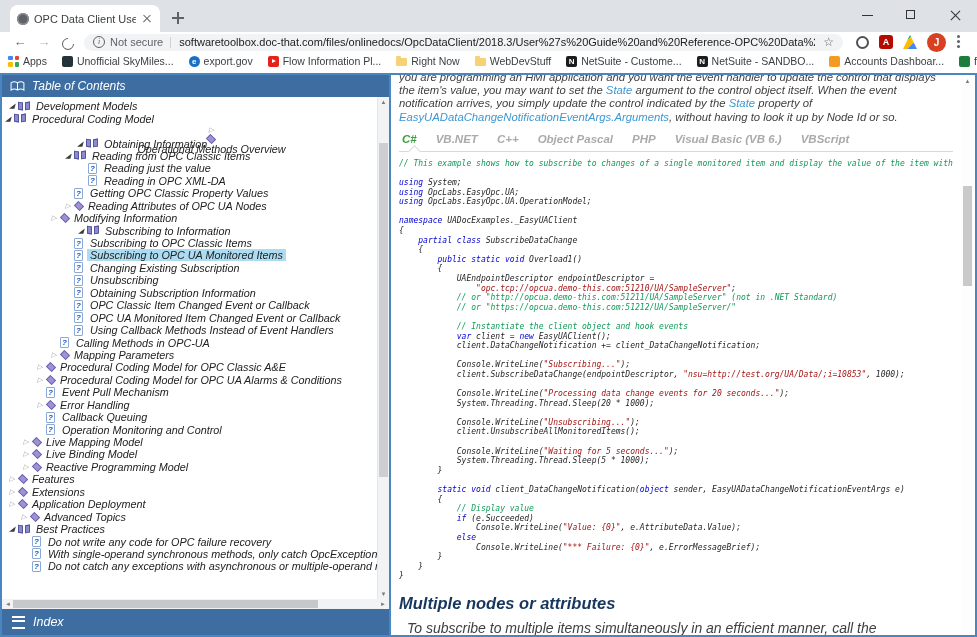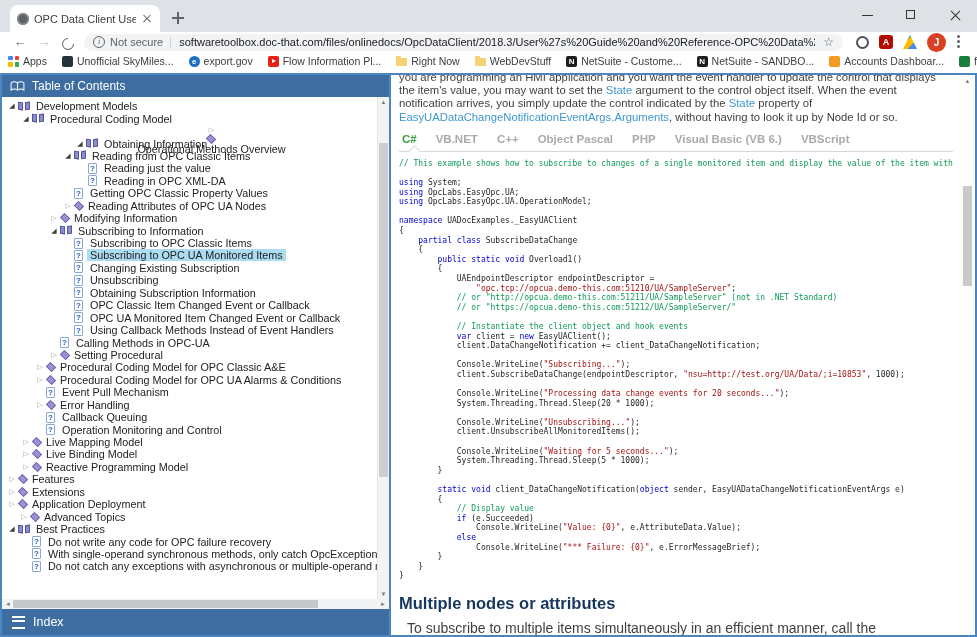--- a/index.html
+++ b/index.html
@@ -59,21 +59,21 @@
   .bmicon.grid i:nth-child(2){right:0;top:0;background:#ea4335;}
   .bmicon.grid i:nth-child(3){left:0;bottom:0;background:#fbbc04;}
   .bmicon.grid i:nth-child(4){right:0;bottom:0;background:#34a853;}
   .bmicon.play{position:relative;}
   .bmicon.play i{position:absolute;left:4px;top:3px;border-left:4px solid #fff;
     border-top:2.5px solid transparent;border-bottom:2.5px solid transparent;}
   .bmicon.folder{background:#f7d274;height:8px;margin-top:2px;position:relative;border-radius:1px;}
   .bmicon.folder::before{content:"";position:absolute;top:-2px;left:0;width:5px;height:2px;background:#f7d274;border-radius:1px 1px 0 0;}
   
   .appframe{position:absolute;top:73px;left:0;width:977px;height:564px;box-sizing:border-box;
-    border:2px solid #4a86c0;display:flex;background:#701a75;}
+    border:2px solid #4a86c0;display:flex;background:#701a75;font-style:italic;}
   .leftpane{width:389px;box-sizing:border-box;border-right:2px solid #4a86c0;display:flex;
     flex-direction:column;background:#fff;flex:none;}
   .toc-header{height:22px;background:#3d6da1;color:#fff;font-size:12px;display:flex;
     align-items:center;padding:0 8px;flex:none;}
   .toc-header svg{margin-right:7px;}
   .tree{flex:1;position:relative;overflow:hidden;padding-top:3px;background:#fff;}
   .trow{height:12.45px;display:flex;align-items:center;font-size:10.8px;color:#222;white-space:nowrap;}
   .arr{width:12px;flex:none;font-size:7px;color:#3b3b3b;text-align:center;line-height:10px;}
   .arr.closed{color:#9a9a9a;}
   .ti{flex:none;margin-right:4px;box-sizing:border-box;}
@@ -212,21 +212,21 @@
       <div class="tree-vscroll">
         <span class="sarr" style="top:2px;left:0;width:11px;">▲</span>
         <span class="sarr" style="bottom:2px;left:0;width:11px;">▼</span>
         <div class="thumb"></div>
       </div>
     <div class="trow" style="padding-left: 4px;">
           <span class="arr">◢</span>
           <span class="ti ti-book"></span>
           <span class="lbl">Development Models</span>
         </div>
-        <div class="trow" style="padding-left: 18px;">
+        <div class="trow" style="">
           <span class="arr">◢</span>
           <span class="ti ti-book"></span>
           <span class="lbl">Procedural Coding Model</span>
         </div>
         <div class="trow" style="padding-left: 32px; flex-direction: column;">
           <span class="arr closed">▷</span>
           <span class="ti ti-diamond"></span>
           <span class="lbl">Operational Methods Overview</span>
         </div>
         <div class="trow" style="padding-left: 72px;">
@@ -257,74 +257,74 @@
         <div class="trow" style="padding-left: 60px;">
           <span class="arr closed">▷</span>
           <span class="ti ti-diamond"></span>
           <span class="lbl">Reading Attributes of OPC UA Nodes</span>
         </div>
         <div class="trow" style="padding-left: 46px;">
           <span class="arr closed">▷</span>
           <span class="ti ti-diamond"></span>
           <span class="lbl">Modifying Information</span>
         </div>
+        <div class="trow" style="padding-left: 73px;">
+          <span class="arr">◢</span>
+          <span class="ti ti-book"></span>
+          <span class="lbl">Subscribing to Information</span>
+        </div>
+        <div class="trow" style="padding-left: 60px;">
+          <span class="arr"></span>
+          <span class="ti ti-page">?</span>
+          <span class="lbl">Subscribing to OPC Classic Items</span>
+        </div>
+        <div class="trow" style="padding-left: 60px;">
+          <span class="arr"></span>
+          <span class="ti ti-page">?</span>
+          <span class="lbl sel">Subscribing to OPC UA Monitored Items</span>
+        </div>
+        <div class="trow" style="padding-left: 60px;">
+          <span class="arr"></span>
+          <span class="ti ti-page">?</span>
+          <span class="lbl">Changing Existing Subscription</span>
+        </div>
+        <div class="trow" style="padding-left: 60px;">
+          <span class="arr"></span>
+          <span class="ti ti-page">?</span>
+          <span class="lbl">Unsubscribing</span>
+        </div>
+        <div class="trow" style="padding-left: 60px;">
+          <span class="arr"></span>
+          <span class="ti ti-page">?</span>
+          <span class="lbl">Obtaining Subscription Information</span>
+        </div>
+        <div class="trow" style="padding-left: 60px;">
+          <span class="arr"></span>
+          <span class="ti ti-page">?</span>
+          <span class="lbl">OPC Classic Item Changed Event or Callback</span>
+        </div>
+        <div class="trow" style="padding-left: 60px;">
+          <span class="arr"></span>
+          <span class="ti ti-page">?</span>
+          <span class="lbl">OPC UA Monitored Item Changed Event or Callback</span>
+        </div>
+        <div class="trow" style="padding-left: 60px;">
+          <span class="arr"></span>
+          <span class="ti ti-page">?</span>
+          <span class="lbl">Using Callback Methods Instead of Event Handlers</span>
+        </div>
         <div class="trow" style="padding-left: 46px;">
-          <span class="arr">◢</span>
-          <span class="ti ti-book"></span>
-          <span class="lbl">Subscribing to Information</span>
-        </div>
-        <div class="trow" style="padding-left: 60px;">
-          <span class="arr"></span>
-          <span class="ti ti-page">?</span>
-          <span class="lbl">Subscribing to OPC Classic Items</span>
-        </div>
-        <div class="trow" style="padding-left: 60px;">
-          <span class="arr"></span>
-          <span class="ti ti-page">?</span>
-          <span class="lbl sel">Subscribing to OPC UA Monitored Items</span>
-        </div>
-        <div class="trow" style="padding-left: 60px;">
-          <span class="arr"></span>
-          <span class="ti ti-page">?</span>
-          <span class="lbl">Changing Existing Subscription</span>
-        </div>
-        <div class="trow" style="padding-left: 60px;">
-          <span class="arr"></span>
-          <span class="ti ti-page">?</span>
-          <span class="lbl">Unsubscribing</span>
-        </div>
-        <div class="trow" style="padding-left: 60px;">
-          <span class="arr"></span>
-          <span class="ti ti-page">?</span>
-          <span class="lbl">Obtaining Subscription Information</span>
-        </div>
-        <div class="trow" style="padding-left: 60px;">
-          <span class="arr"></span>
-          <span class="ti ti-page">?</span>
-          <span class="lbl">OPC Classic Item Changed Event or Callback</span>
-        </div>
-        <div class="trow" style="padding-left: 60px;">
-          <span class="arr"></span>
-          <span class="ti ti-page">?</span>
-          <span class="lbl">OPC UA Monitored Item Changed Event or Callback</span>
-        </div>
-        <div class="trow" style="padding-left: 60px;">
-          <span class="arr"></span>
-          <span class="ti ti-page">?</span>
-          <span class="lbl">Using Callback Methods Instead of Event Handlers</span>
+          <span class="arr"></span>
+          <span class="ti ti-page">?</span>
+          <span class="lbl">Calling Methods in OPC-UA</span>
         </div>
         <div class="trow" style="padding-left: 46px;">
-          <span class="arr"></span>
-          <span class="ti ti-page">?</span>
-          <span class="lbl">Calling Methods in OPC-UA</span>
-        </div>
-        <div class="trow" style="padding-left: 46px;">
-          <span class="arr closed">▷</span>
-          <span class="ti ti-diamond"></span>
-          <span class="lbl">Setting Procedural</span>
+          <span class="arr closed">▷</span>
+          <span class="ti ti-diamond"></span>
+          <span class="lbl">Mapping Parameters</span>
         </div>
         <div class="trow" style="padding-left: 32px;">
           <span class="arr closed">▷</span>
           <span class="ti ti-diamond"></span>
           <span class="lbl">Procedural Coding Model for OPC Classic A&amp;E</span>
         </div>
         <div class="trow" style="padding-left: 32px;">
           <span class="arr closed">▷</span>
           <span class="ti ti-diamond"></span>
           <span class="lbl">Procedural Coding Model for OPC UA Alarms &amp; Conditions</span>

